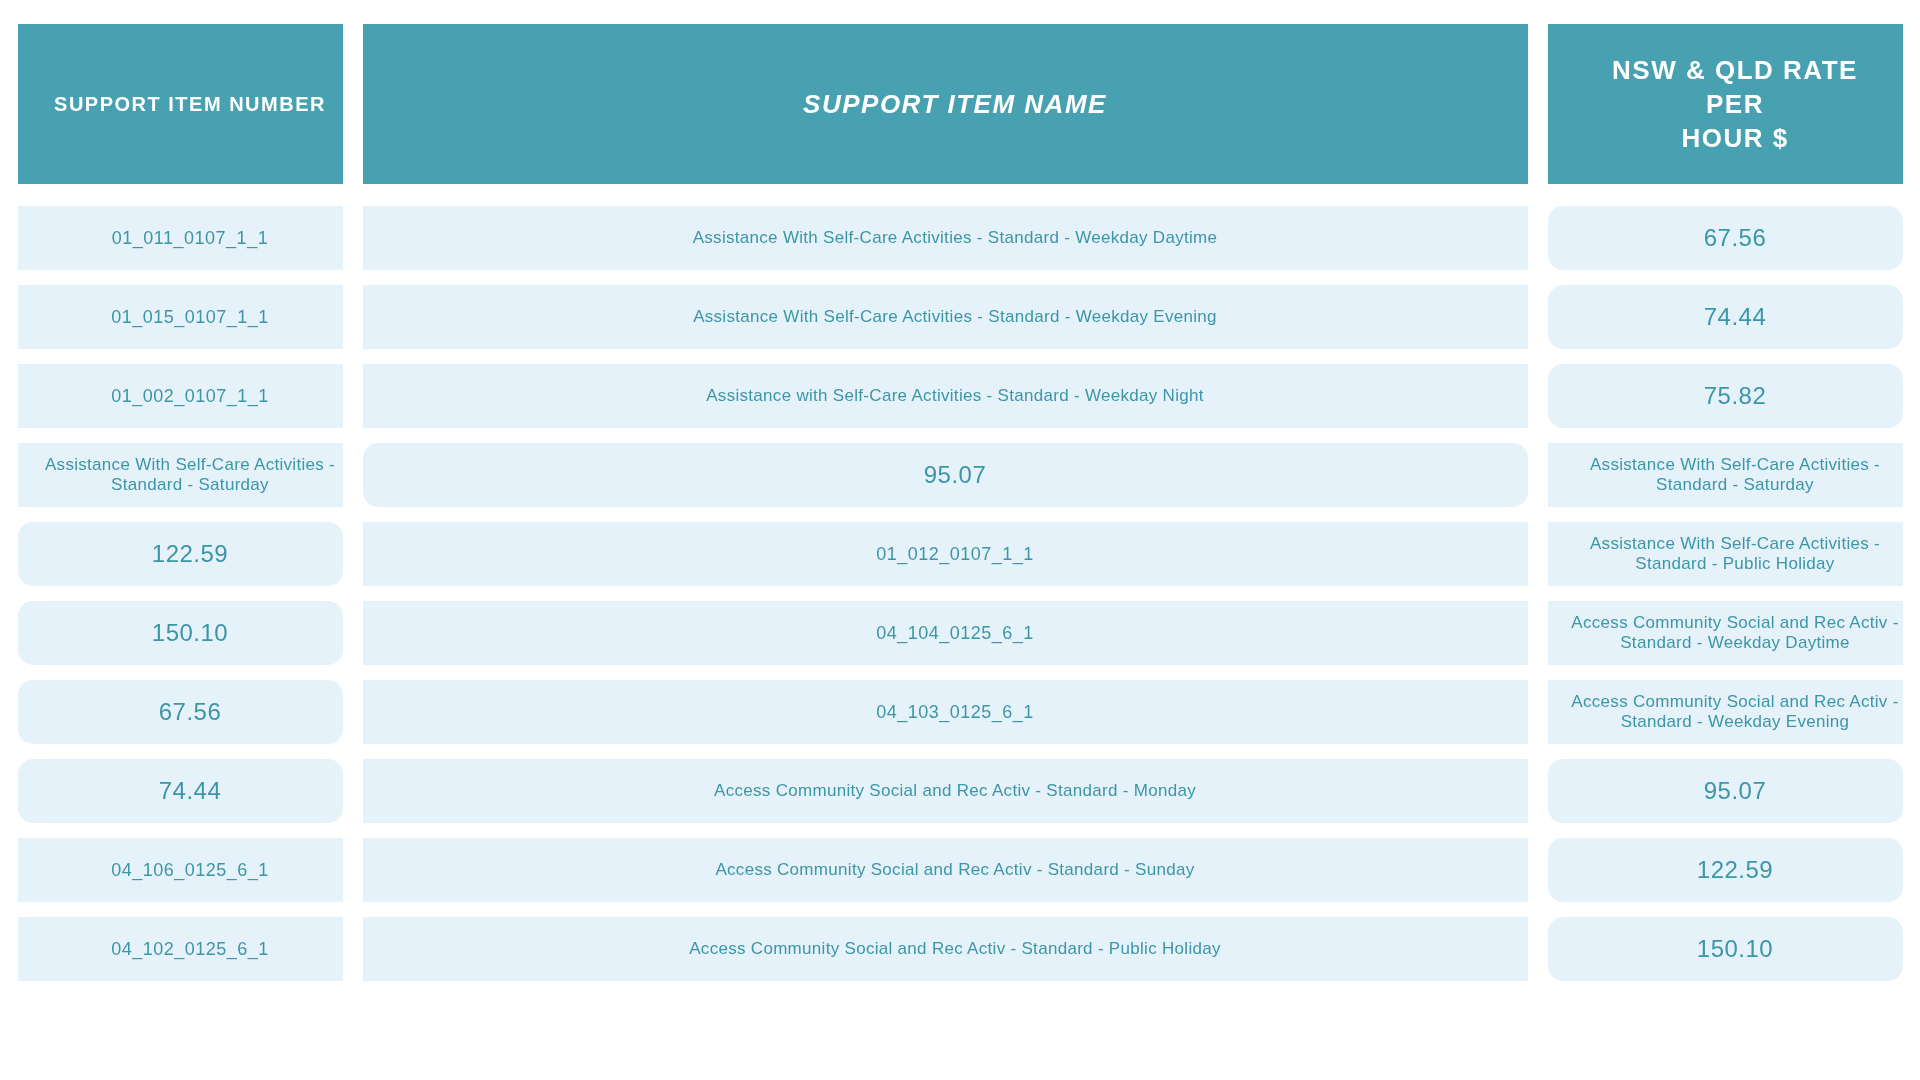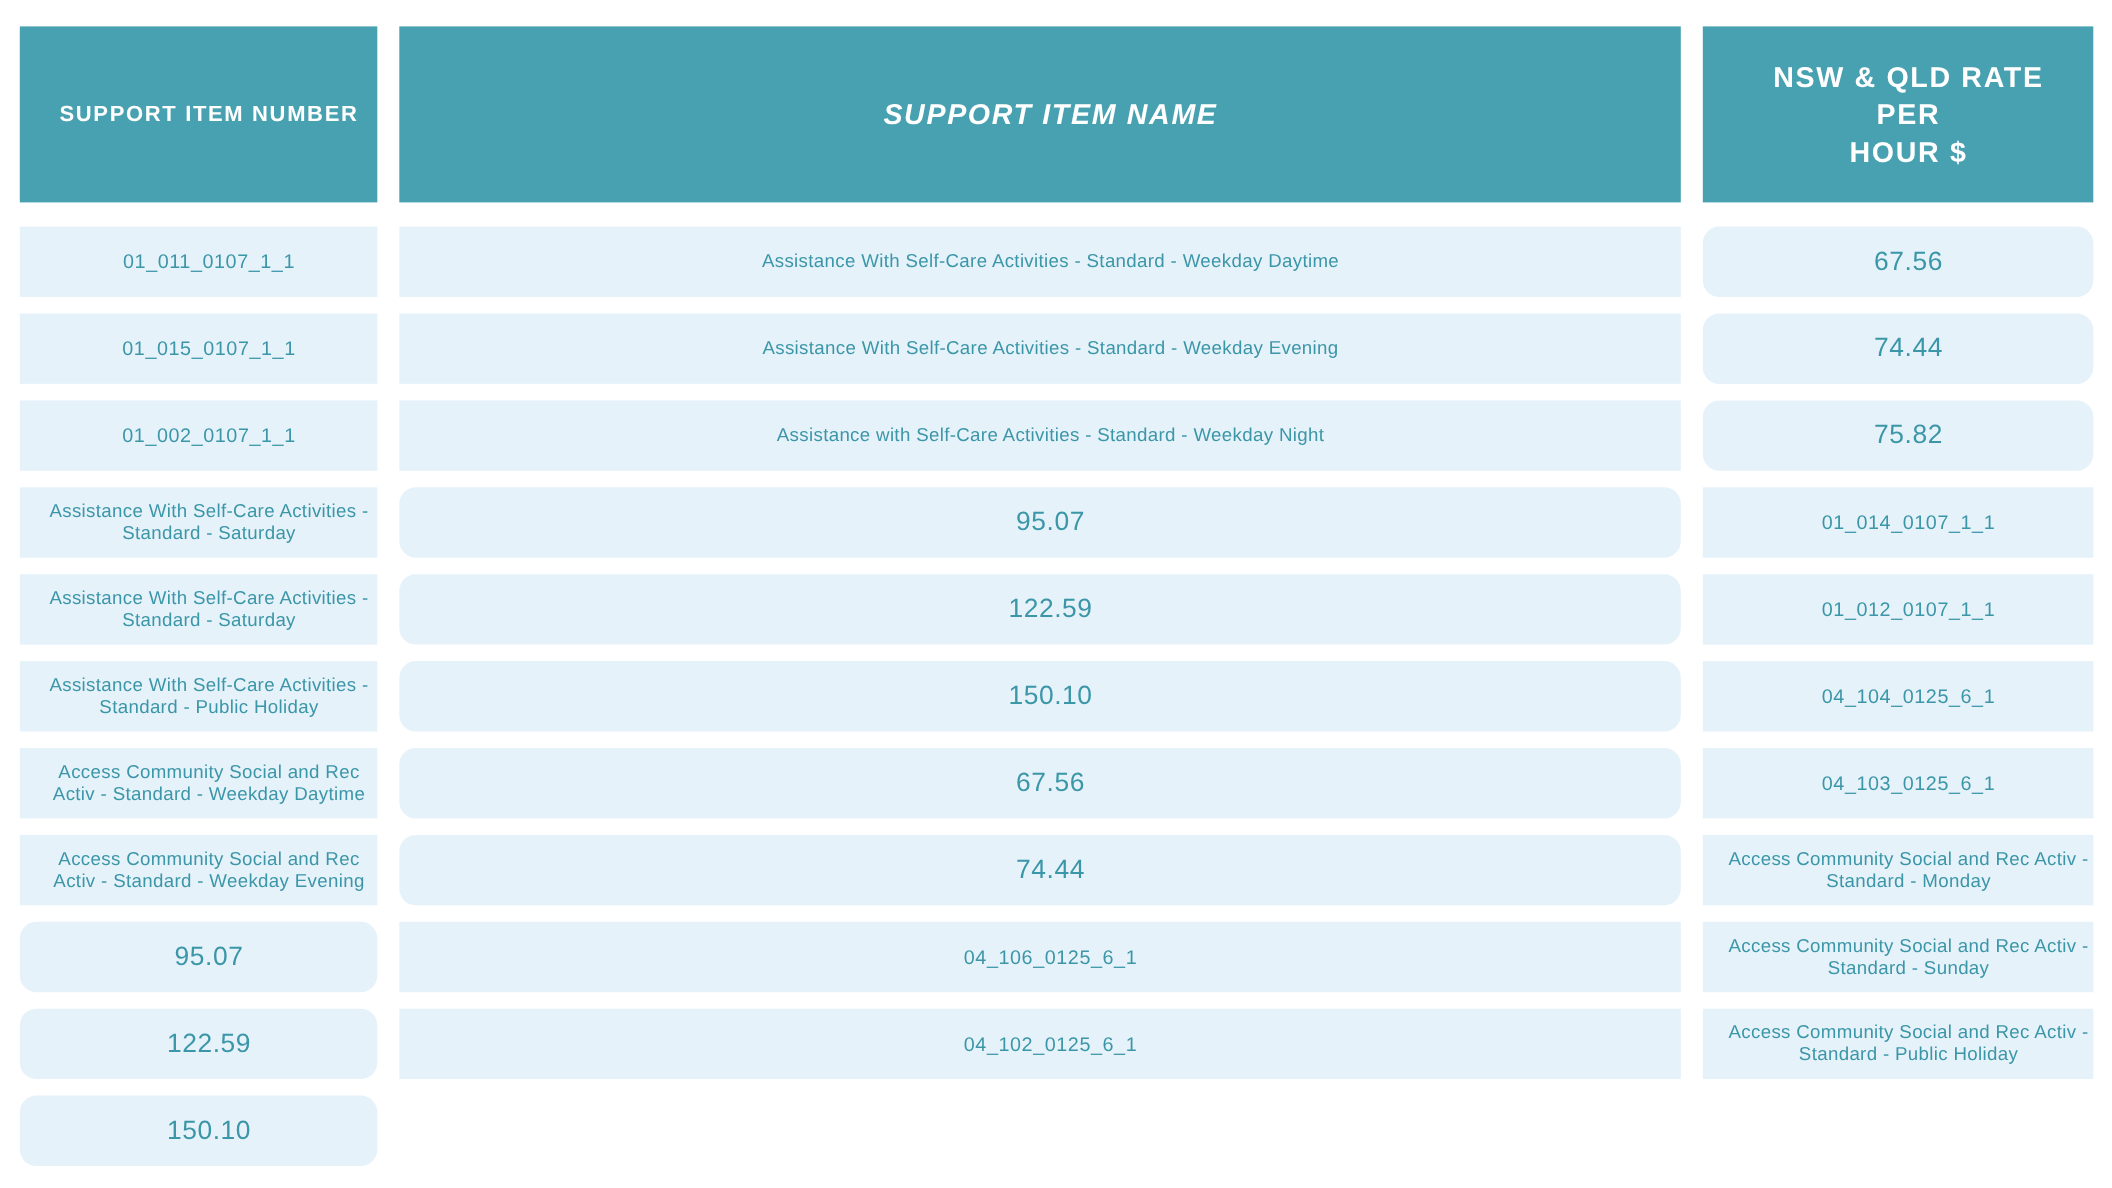--- a/index.html
+++ b/index.html
@@ -72,21 +72,20 @@
     <div class="cell data-cell name-cell">Assistance With Self-Care Activities - Standard - Weekday Evening</div>
     <div class="cell data-cell rate-cell">74.44</div>
 
     <div class="cell data-cell number-cell">01_002_0107_1_1</div>
     <div class="cell data-cell name-cell">Assistance with Self-Care Activities - Standard - Weekday Night</div>
     <div class="cell data-cell rate-cell">75.82</div>
 
     <div class="cell data-cell name-cell">Assistance With Self-Care Activities - Standard - Saturday</div>
     <div class="cell data-cell rate-cell">95.07</div>
 
-    <div class="cell data-cell number-cell">01_014_0107_1_1</div>
     <div class="cell data-cell name-cell">Assistance With Self-Care Activities - Standard - Saturday</div>
     <div class="cell data-cell rate-cell">122.59</div>
 
     <div class="cell data-cell number-cell">01_012_0107_1_1</div>
     <div class="cell data-cell name-cell">Assistance With Self-Care Activities - Standard - Public Holiday</div>
     <div class="cell data-cell rate-cell">150.10</div>
 
     <div class="cell data-cell number-cell">04_104_0125_6_1</div>
     <div class="cell data-cell name-cell">Access Community Social and Rec Activ - Standard - Weekday Daytime</div>
     <div class="cell data-cell rate-cell">67.56</div>

